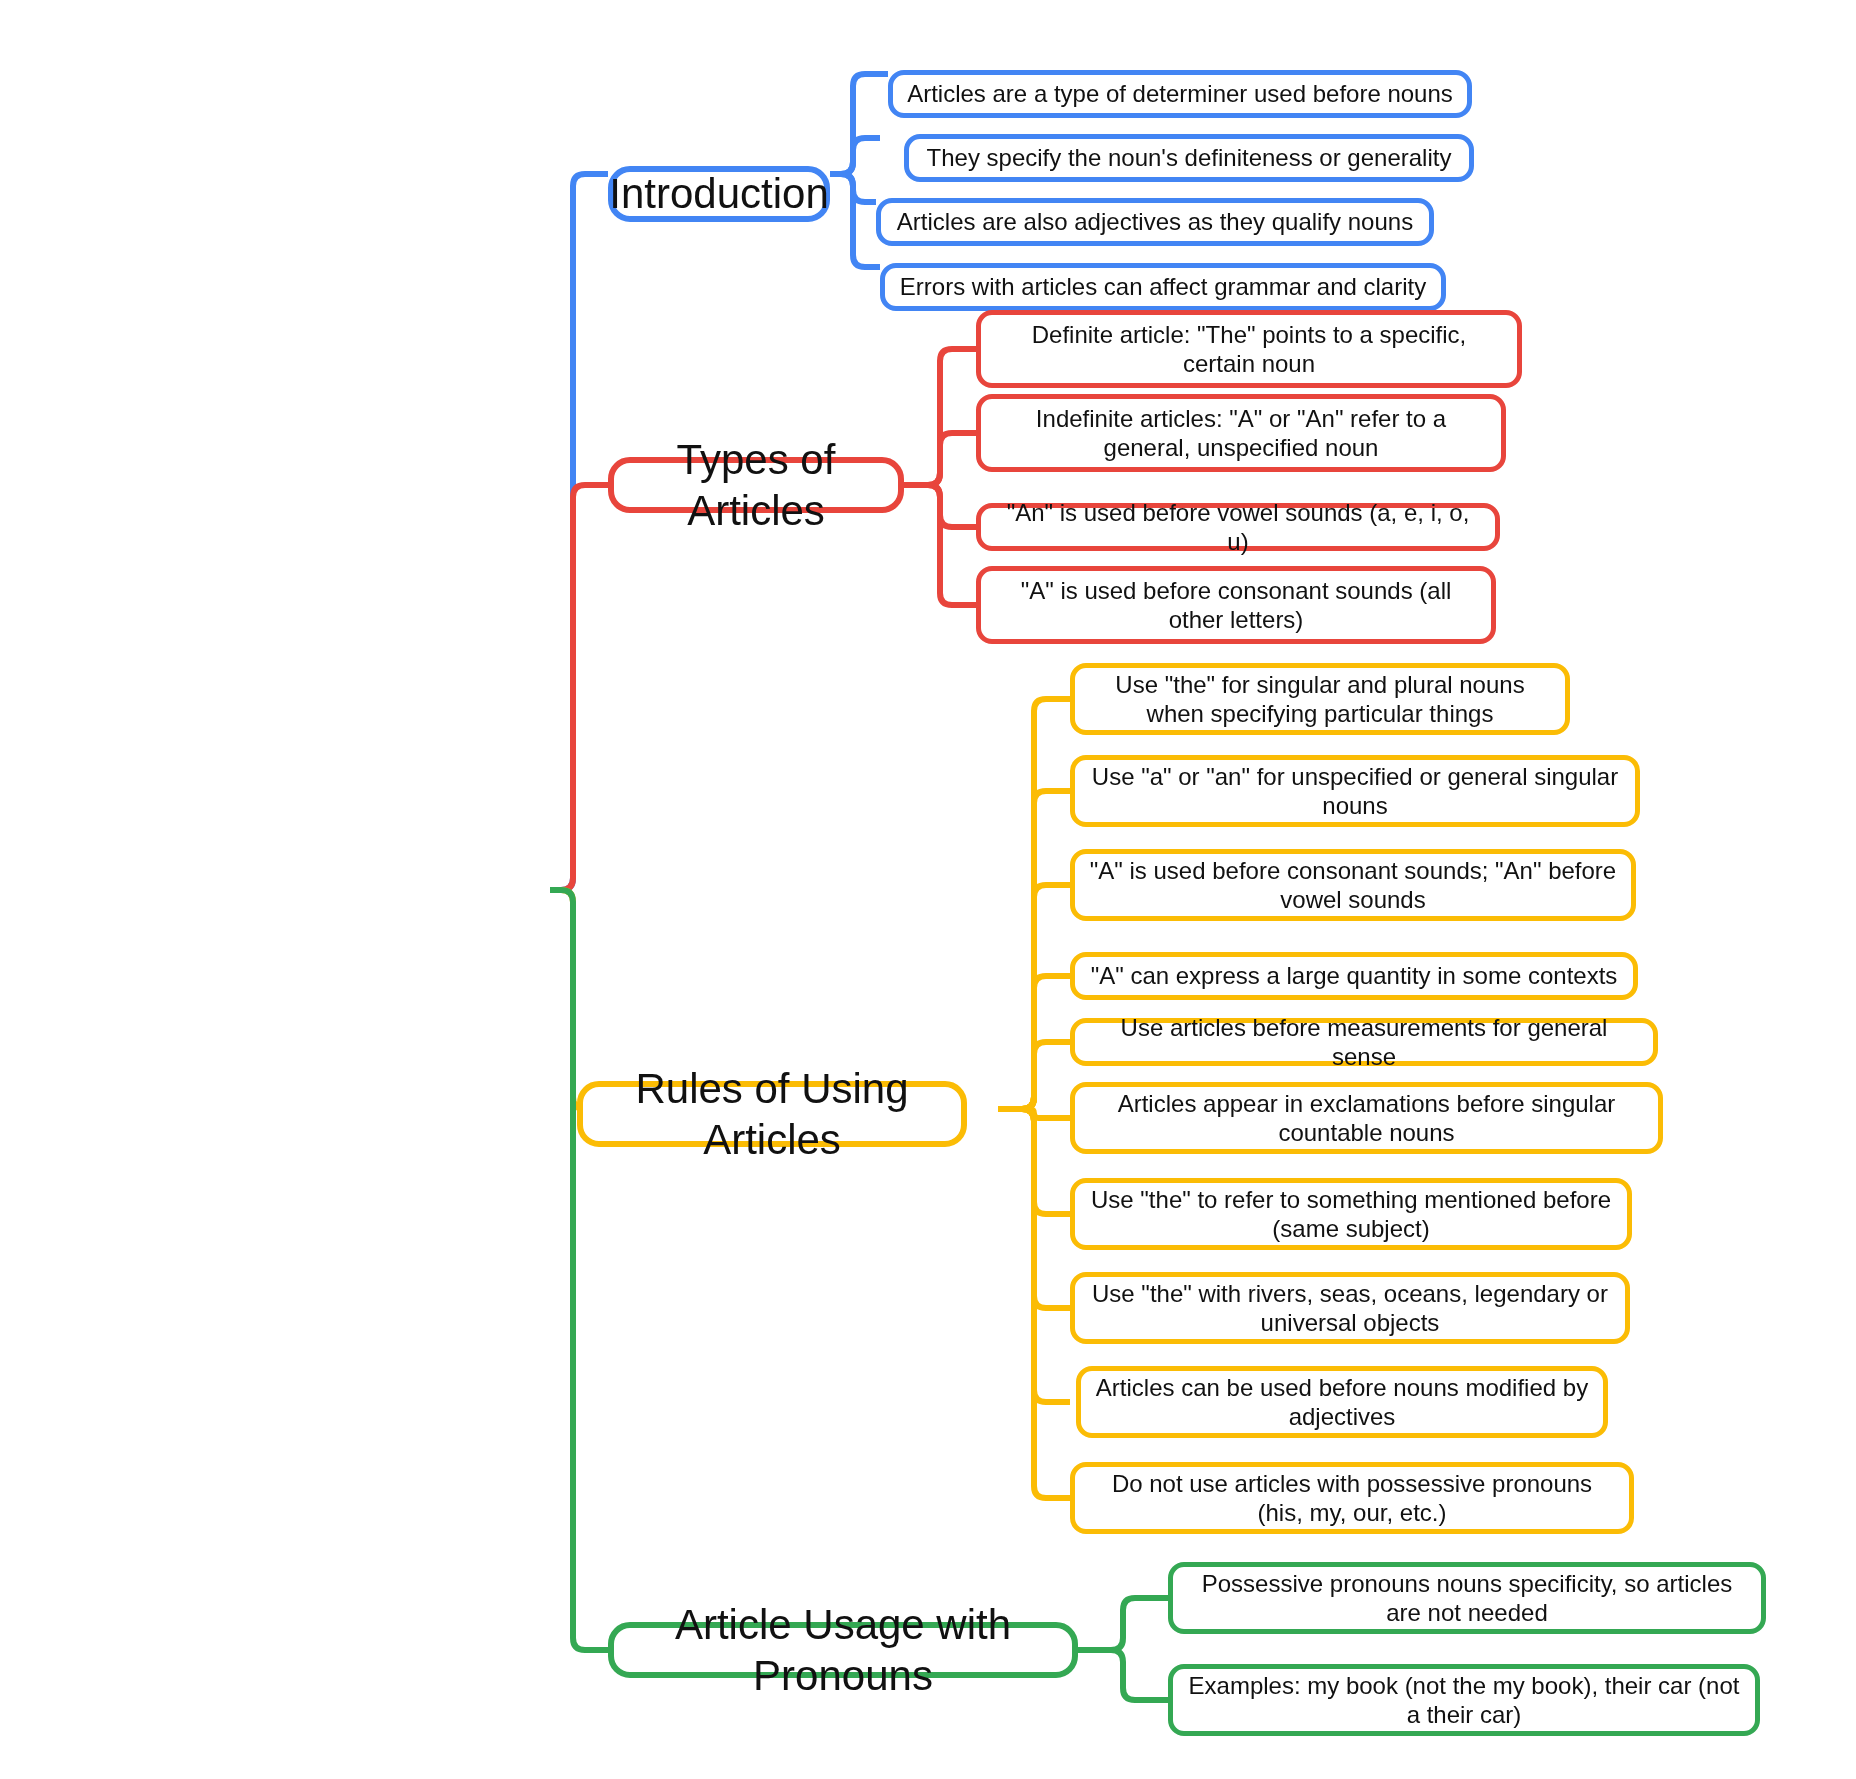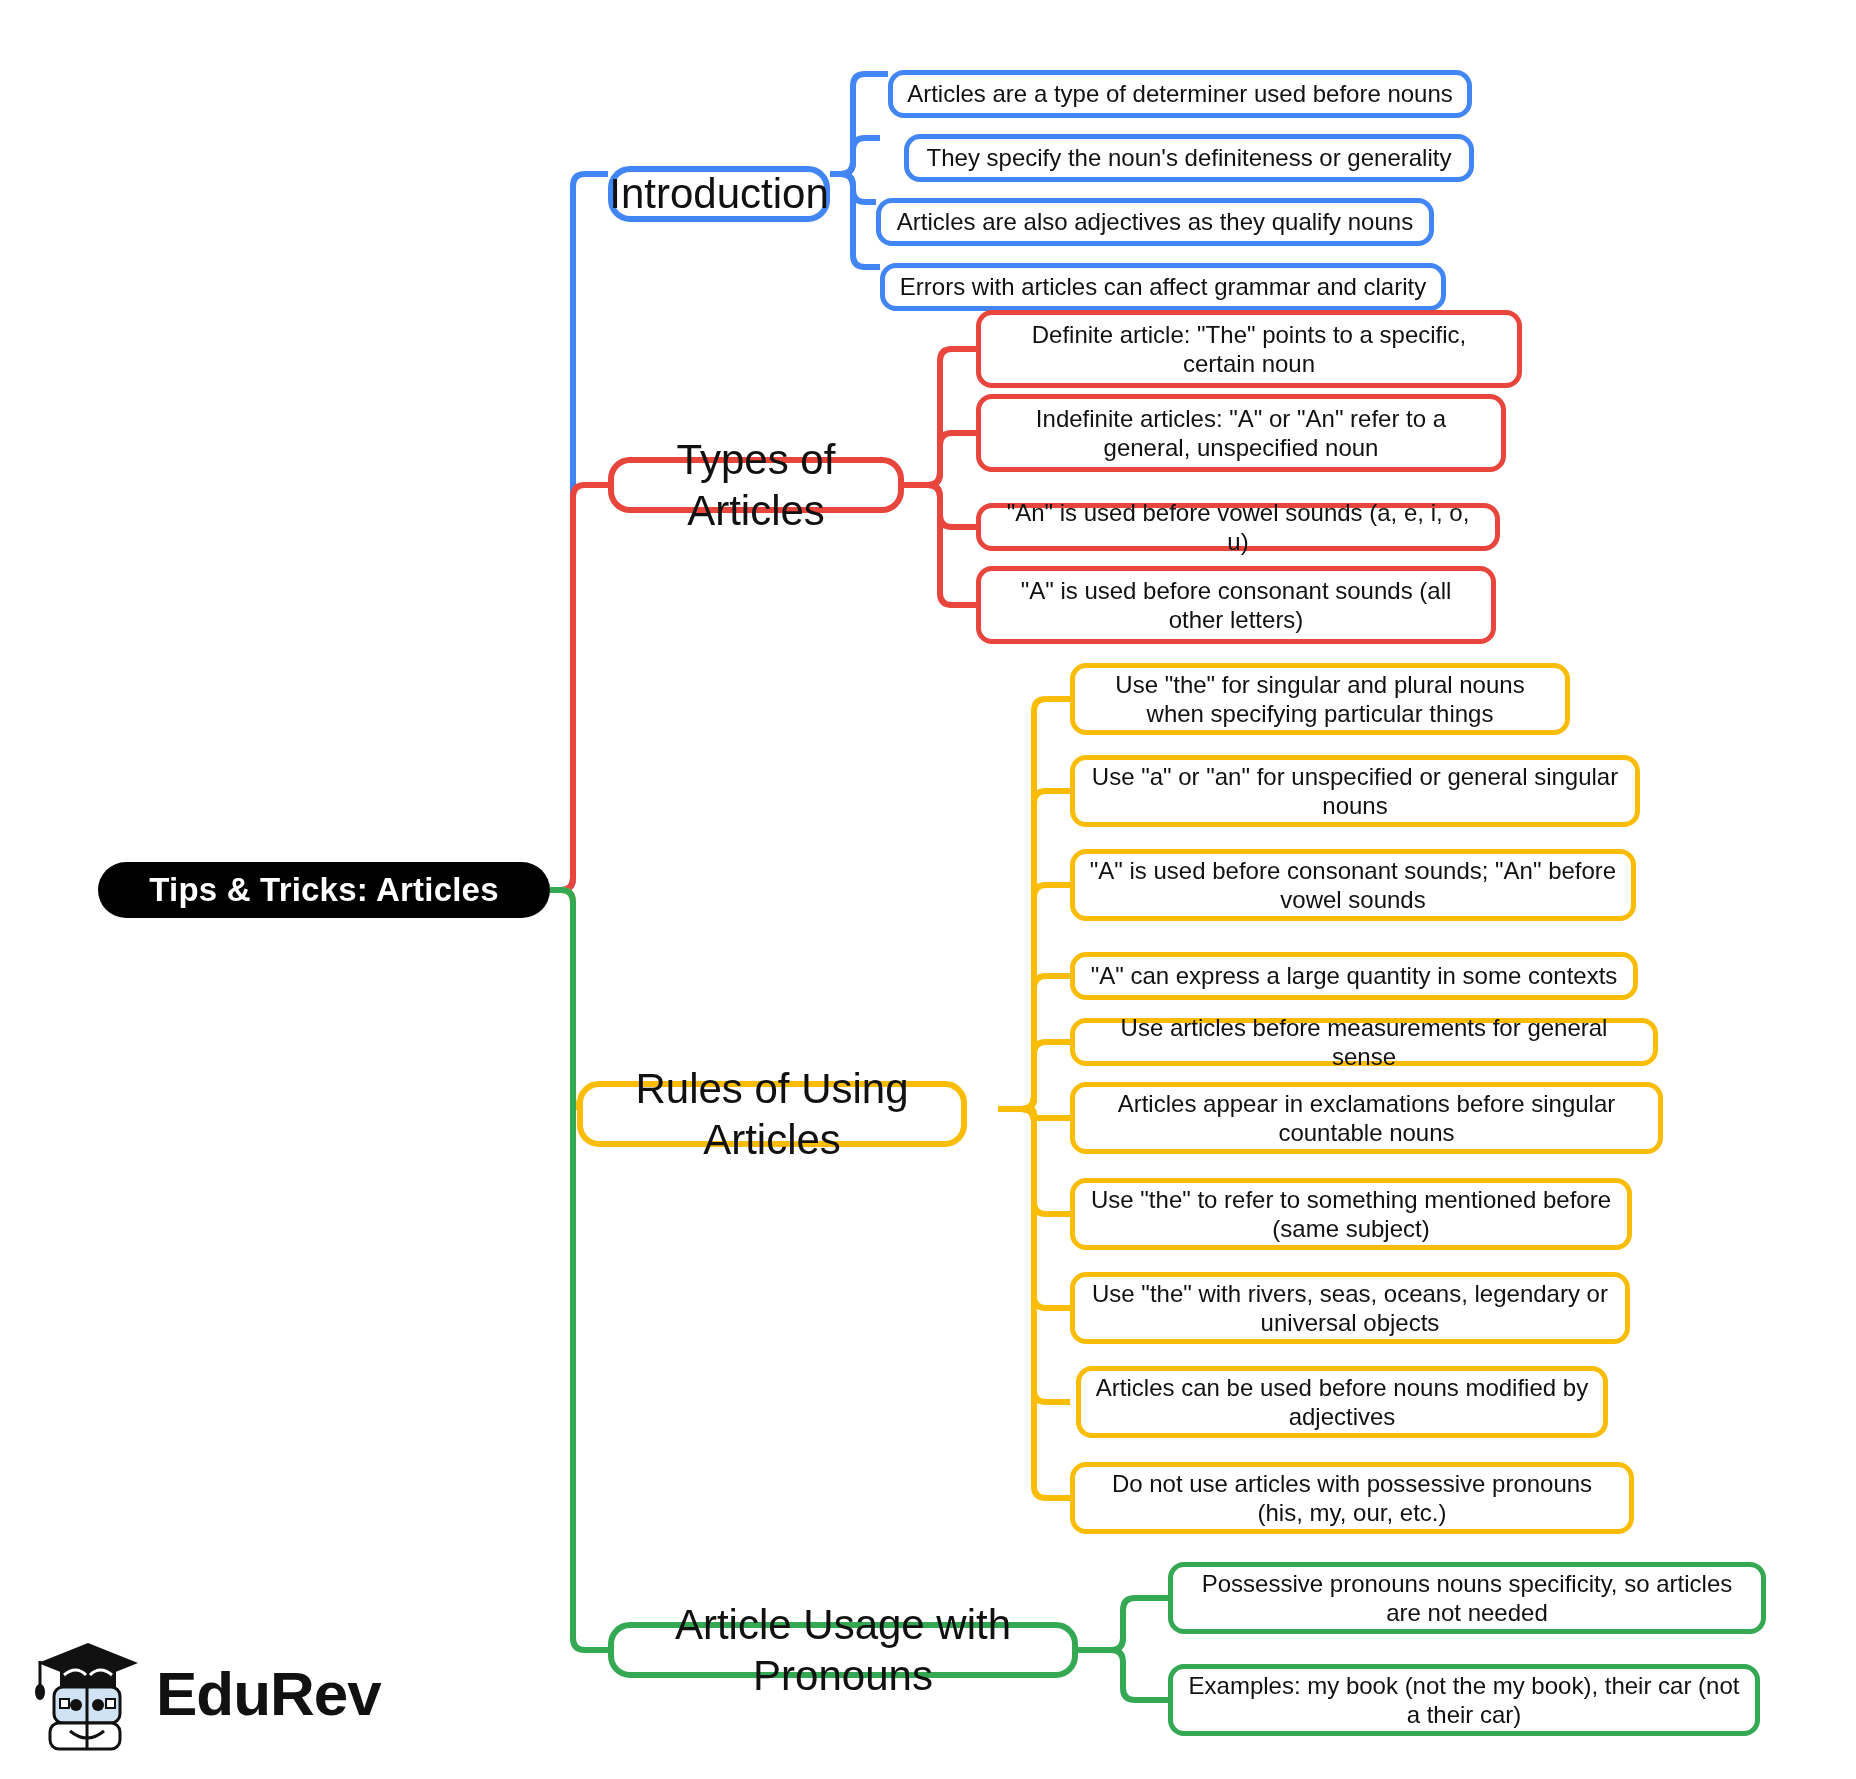--- a/index.html
+++ b/index.html
@@ -110,23 +110,20 @@
       <path d="M998,1109 L1029.5,1109 Q1034,1109 1034,1113.5 L1034,1113.5 Q1034,1118 1038.5,1118 L1070,1118" stroke="#FBBC05" stroke-width="6" fill="none" stroke-linecap="butt" stroke-linejoin="round"></path>
       <path d="M998,1109 L1022,1109 Q1034,1109 1034,1121 L1034,1202 Q1034,1214 1046,1214 L1070,1214" stroke="#FBBC05" stroke-width="6" fill="none" stroke-linecap="butt" stroke-linejoin="round"></path>
       <path d="M998,1109 L1022,1109 Q1034,1109 1034,1121 L1034,1296 Q1034,1308 1046,1308 L1070,1308" stroke="#FBBC05" stroke-width="6" fill="none" stroke-linecap="butt" stroke-linejoin="round"></path>
       <path d="M998,1109 L1022,1109 Q1034,1109 1034,1121 L1034,1390 Q1034,1402 1046,1402 L1070,1402" stroke="#FBBC05" stroke-width="6" fill="none" stroke-linecap="butt" stroke-linejoin="round"></path>
       <path d="M998,1109 L1022,1109 Q1034,1109 1034,1121 L1034,1486 Q1034,1498 1046,1498 L1070,1498" stroke="#FBBC05" stroke-width="6" fill="none" stroke-linecap="butt" stroke-linejoin="round"></path>
       <path d="M550,890 L561,890 Q573,890 573,902 L573,1638 Q573,1650 585,1650 L608,1650" stroke="#34A853" stroke-width="6" fill="none" stroke-linecap="butt" stroke-linejoin="round"></path>
       <path d="M1078,1650 L1111,1650 Q1123,1650 1123,1638 L1123,1610 Q1123,1598 1135,1598 L1168,1598" stroke="#34A853" stroke-width="6" fill="none" stroke-linecap="butt" stroke-linejoin="round"></path>
       <path d="M1078,1650 L1111,1650 Q1123,1650 1123,1662 L1123,1688 Q1123,1700 1135,1700 L1168,1700" stroke="#34A853" stroke-width="6" fill="none" stroke-linecap="butt" stroke-linejoin="round"></path>
     </svg>
 
-  <div class="node root" style="left:98px; top:862px; width:452px; height:56px;">
-    <span>Tips &amp; Tricks: Articles</span>
-  </div>
 
   <div class="node branch c-blue" style="left:608px; top:146px; width:222px; height:56px;">
     <span>Introduction</span>
   </div>
 
   <div class="node leaf c-blue" style="left:888px; top:50px; width:584px; height:48px;">
     <span>Articles are a type of determiner used before nouns</span>
   </div>
   <div class="node leaf c-blue" style="left:904px; top:114px; width:570px; height:48px;">
     <span>They specify the noun's definiteness or generality</span>
@@ -194,42 +191,14 @@
     <span>Article Usage with Pronouns</span>
   </div>
 
   <div class="node leaf c-green" style="left:1168px; top:1562px; width:598px; height:72px;">
     <span>Possessive pronouns nouns specificity, so articles are not needed</span>
   </div>
   <div class="node leaf c-green" style="left:1168px; top:1664px; width:592px; height:72px;">
     <span>Examples: my book (not the my book), their car (not a their car)</span>
   </div>
 
-  <div id="logo">
-    <svg id="logo-mark" viewBox="0 0 112 118">
-
-      <path d="M10 26 L10 52" stroke="#111" stroke-width="3" fill="none"></path>
-      <ellipse cx="10" cy="57" rx="5" ry="8" fill="#111"></ellipse>
-
-      <path d="M58 8 L108 28 L58 48 L8 28 Z" fill="#111"></path>
-
-      <path d="M30 34 L86 34 L86 52 L30 52 Z" fill="#111"></path>
-      <path d="M34 40 Q46 30 56 40" stroke="#fff" stroke-width="3" fill="none"></path>
-      <path d="M60 40 Q70 30 82 40" stroke="#fff" stroke-width="3" fill="none"></path>
-
-      <rect x="24" y="52" width="66" height="36" rx="9" fill="#cfe3f5" stroke="#111" stroke-width="3"></rect>
-
-      <rect x="20" y="88" width="70" height="26" rx="9" fill="#fff" stroke="#111" stroke-width="3"></rect>
-
-      <path d="M57 52 L57 114" stroke="#111" stroke-width="3"></path>
-
-      <circle cx="46" cy="70" r="6" fill="#111"></circle>
-      <circle cx="68" cy="70" r="6" fill="#111"></circle>
-
-      <rect x="30" y="64" width="9" height="9" fill="#fff" stroke="#111" stroke-width="2"></rect>
-      <rect x="76" y="64" width="9" height="9" fill="#fff" stroke="#111" stroke-width="2"></rect>
-
-      <path d="M40 96 Q57 110 74 96" stroke="#111" stroke-width="3" fill="none"></path>
-    </svg>
-    <div id="logo-word">EduRev</div>
-  </div>
 
 </div>
 
 </body></html>

